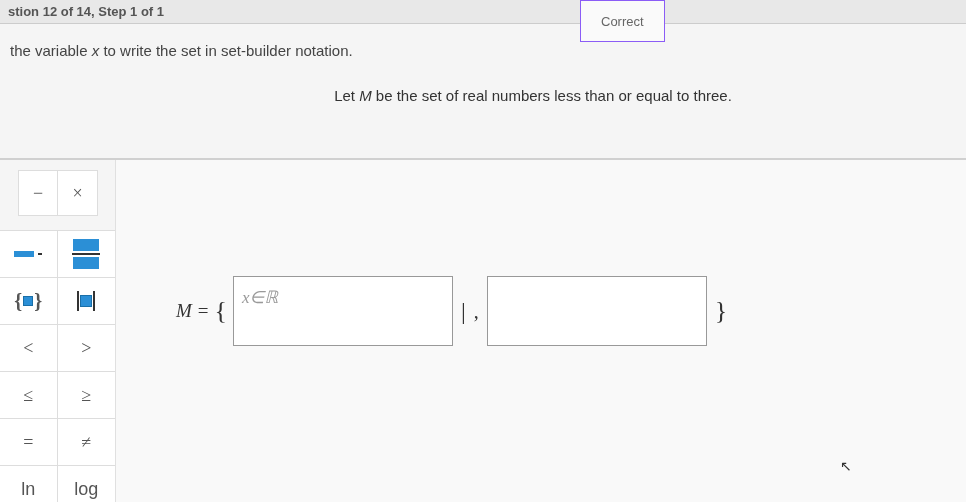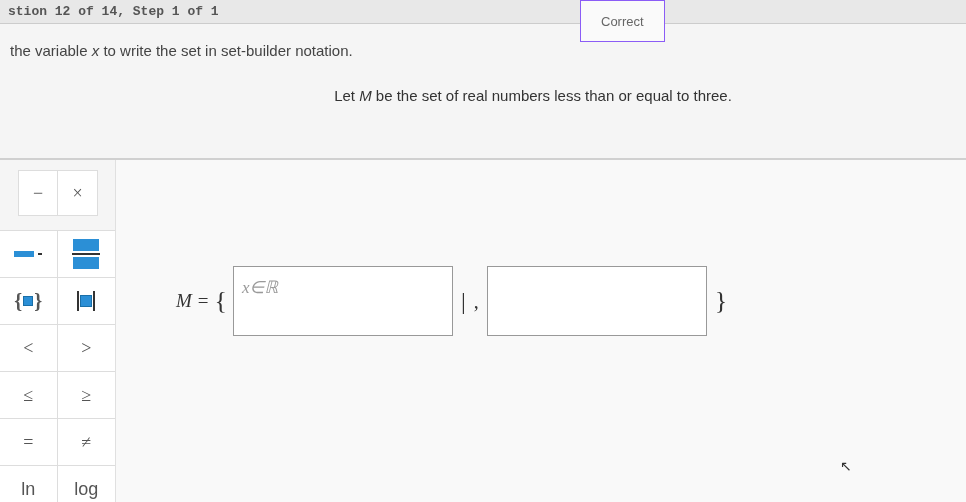--- a/index.html
+++ b/index.html
@@ -14,21 +14,20 @@
     .header {
       background: #e8e8e8;
       padding: 4px 8px;
       font-size: 13px;
       color: #555;
       font-weight: 600;
       display: flex;
       align-items: center;
       border-bottom: 1px solid #ccc;
       height: 24px;
-      font-family: Liberation Mono, monospace;
     }
     .correct-box {
       position: absolute;
       left: 580px;
       top: 0;
       background: #fafafa;
       border: 1px solid #8b5cf6;
       padding: 20px 20px;
       font-size: 13px;
       color: #666;
@@ -118,21 +117,21 @@
       font-size: 19px;
       color: #333;
     }
     .eq-label { font-style: italic; margin-right: 6px; }
     .eq-eq { margin-right: 6px; }
     .eq-brace { font-size: 26px; margin-right: 2px; }
     .answer-box {
       border: 1px solid #999;
       background: #fff;
       height: 70px;
-      margin: 6px 4px;
+      margin: 16px 4px;
       padding: 10px 8px;
       font-size: 17px;
       font-style: italic;
       color: #999;
       display: flex;
       align-items: flex-start;
     }
     .answer-box.b1 { width: 220px; }
     .answer-box.b2 { width: 216px; }
     .answer-box.b3 { width: 220px; }

